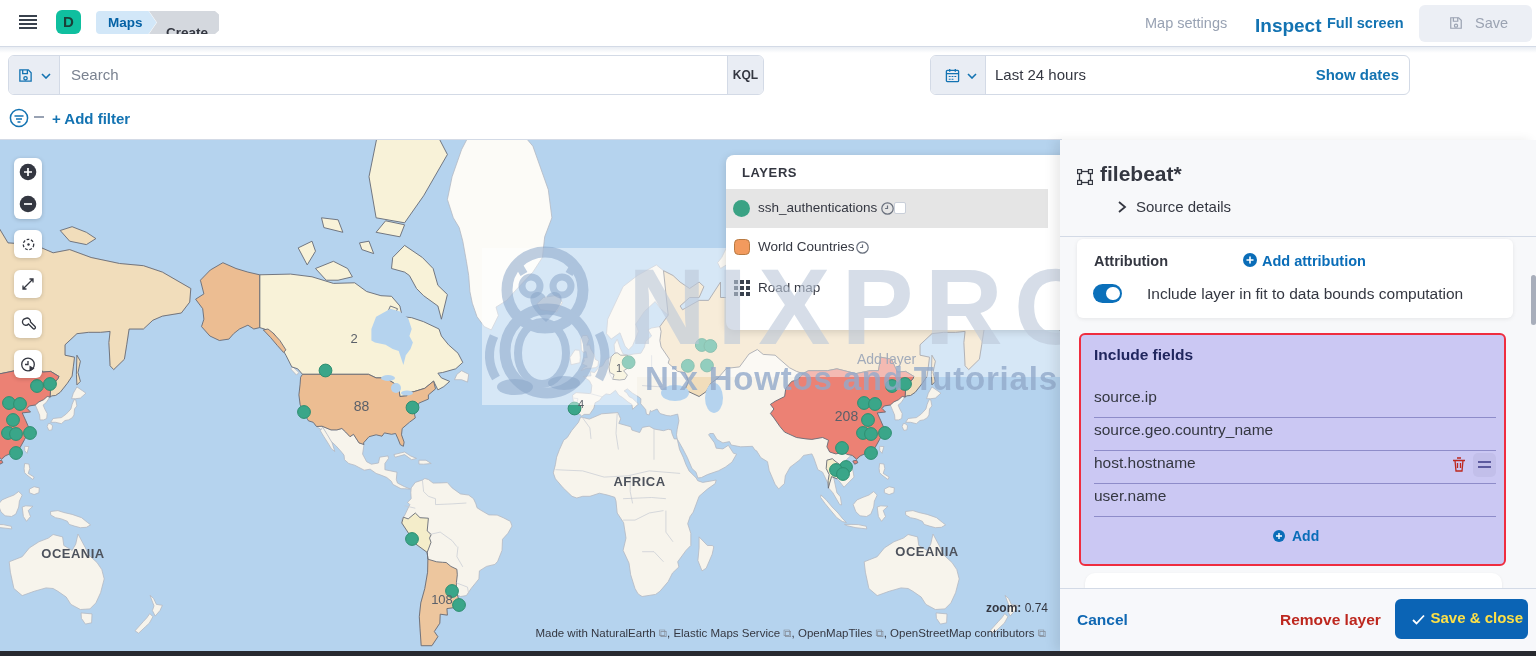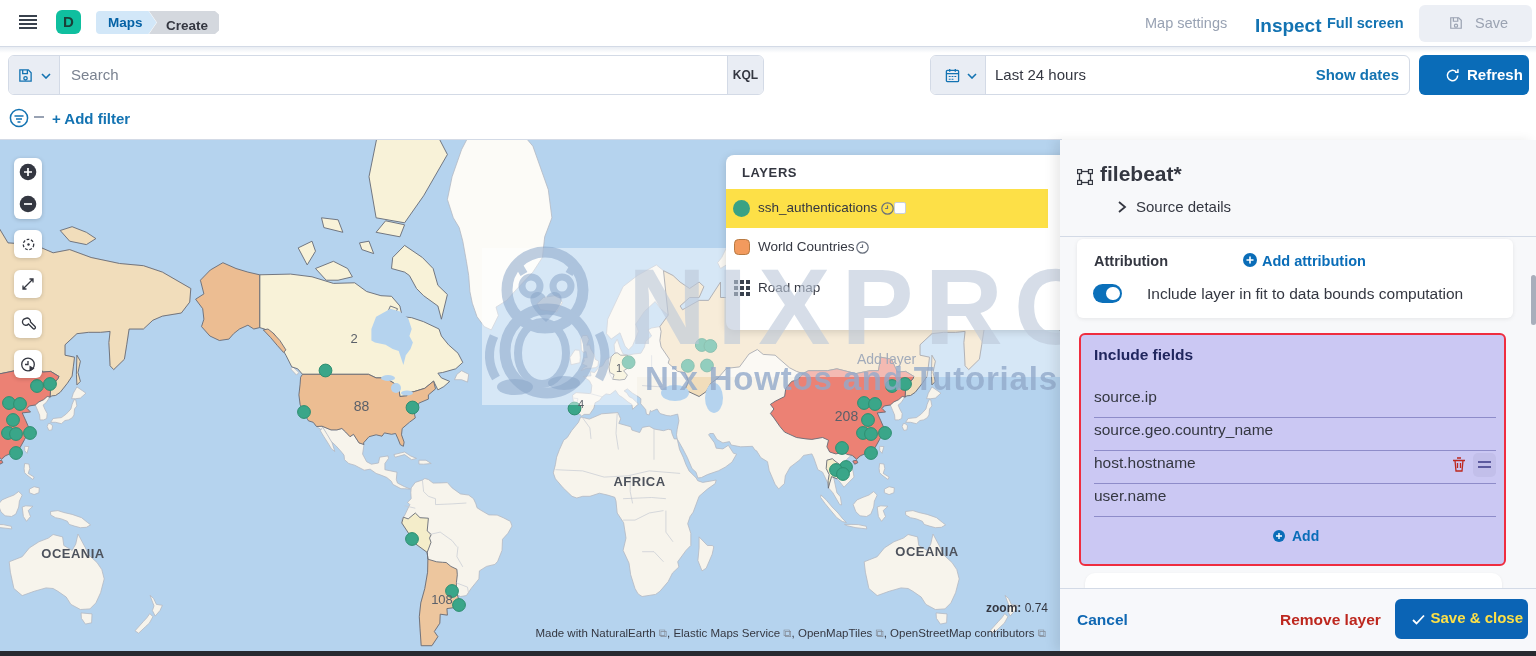--- a/index.html
+++ b/index.html
@@ -8,21 +8,21 @@
 
 <div class="abs" style="left:0;top:0;width:1536px;height:47px;background:#fff;border-bottom:1px solid #d3dae6">
   <div class="abs" style="left:19px;top:15px;width:18px;height:14px">
     <div style="height:2px;background:#39414d;margin-bottom:2px"></div>
     <div style="height:2px;background:#39414d;margin-bottom:2px"></div>
     <div style="height:2px;background:#39414d;margin-bottom:2px"></div>
     <div style="height:2px;background:#39414d"></div>
   </div>
   <div class="abs" style="left:56px;top:10px;width:25px;height:24px;background:#0fbf9f;border-radius:6px;color:#1a3f38;font-weight:bold;font-size:15px;text-align:center;line-height:24px">D</div>
   <div class="abs" style="left:96px;top:11px;height:23px;background:#d2e7f8;color:#0562a5;font-weight:bold;font-size:13.5px;line-height:23px;padding:0 14px 0 12px;border-radius:4px 0 0 4px;clip-path:polygon(0 0,calc(100% - 8px) 0,100% 50%,calc(100% - 8px) 100%,0 100%)">Maps</div>
-  <div class="abs" style="left:149px;top:11px;height:23px;background:#d4d8de;color:#343741;font-weight:bold;font-size:13.5px;line-height:23px;padding:3px 11px 0 17px;border-radius:0 4px 4px 0;clip-path:polygon(0 0,calc(100% - 4px) 0,100% 15%,100% 85%,calc(100% - 4px) 100%,0 100%,8px 50%)">Create</div>
+  <div class="abs" style="left:149px;top:11px;height:23px;background:#d4d8de;color:#343741;font-weight:bold;font-size:13.5px;line-height:23px;padding:10px 11px 0 17px;border-radius:0 4px 4px 0;clip-path:polygon(0 0,calc(100% - 4px) 0,100% 15%,100% 85%,calc(100% - 4px) 100%,0 100%,8px 50%)">Create</div>
   <div class="abs" style="left:1145px;top:15px;color:#98a2b3;font-size:14.5px">Map settings</div>
   <div class="abs" style="left:1255px;top:15px;color:#1373b2;font-size:19px;font-weight:bold">Inspect</div>
   <div class="abs" style="left:1327px;top:15px;color:#1373b2;font-size:14.5px;font-weight:bold">Full screen</div>
   <div class="abs" style="left:1419px;top:5px;width:113px;height:37px;background:#eceff5;border-radius:6px;color:#9ba3b2;font-size:14.5px">
      <svg width="14" height="14" viewBox="0 0 16 16" style="position:absolute;left:30px;top:11px" fill="none" stroke="#9ba3b2" stroke-width="1.4">
         <path d="M2,2 h9 l3,3 v9 h-12 z"></path>
         <path d="M5,2 v4 h5 v-4"></path>
         <circle cx="8" cy="11" r="1.8"></circle>
       </svg>
      <span style="position:absolute;left:56px;top:10px">Save</span>
@@ -55,27 +55,20 @@
           <path d="M4,9 h2 M7,9 h2 M10,9 h2 M4,12 h2 M7,12 h2" stroke-width="1.2"></path>
         </svg>
       <svg width="10" height="6" viewBox="0 0 10 6" style="position:absolute;left:36px;top:17px">
           <path d="M1,1 L5,5 L9,1" fill="none" stroke="#1373b2" stroke-width="1.6"></path>
         </svg>
     </div>
     <div class="abs" style="left:64px;top:10px;color:#343741;font-size:15px">Last 24 hours</div>
     <div class="abs" style="right:10px;top:10px;color:#1373b2;font-size:15px;font-weight:bold">Show dates</div>
   </div>
 
-  <div class="abs" style="left:1419px;top:8px;width:110px;height:40px;background:#0a6cb8;border-radius:6px">
-    <svg width="15" height="15" viewBox="0 0 16 16" style="position:absolute;left:26px;top:13px" fill="none" stroke="#fff" stroke-width="1.6">
-        <path d="M13.5,8 a5.5,5.5 0 1 1 -1.8,-4.1"></path>
-        <path d="M13.8,1.2 L13.8,4.4 L10.6,4.4" fill="none"></path>
-      </svg>
-    <span style="position:absolute;left:48px;top:11px;color:#fff;font-size:15px;font-weight:bold">Refresh</span>
-  </div>
 
   <svg width="20" height="20" viewBox="0 0 20 20" style="position:absolute;left:9px;top:61px">
       <circle cx="10" cy="10" r="8.6" fill="none" stroke="#1373b2" stroke-width="1.5"></circle>
       <path d="M5.5,8 h9 M7,11 h6 M8.5,14 h3" stroke="#1373b2" stroke-width="1.5"></path>
     </svg>
   <div class="abs" style="left:34px;top:69px;width:10px;height:2px;background:#98a2b3"></div>
   <div class="abs" style="left:52px;top:63px;color:#1373b2;font-size:15px;font-weight:bold">+ Add filter</div>
 </div>
 
 <div class="abs" style="left:0;top:139px;width:1062px;height:1px;background:#d3dae6"></div>
@@ -284,21 +277,21 @@
     </svg>
 </div>
 
 <div class="abs" style="left:857px;top:351px;color:#a2abba;font-size:14px">Add layer</div>
 
 <div class="abs" style="left:726px;top:155px;width:384px;height:175px;background:#fff;border-radius:8px;box-shadow:0 2px 8px rgba(0,0,0,0.15)">
   <div class="abs" style="left:16px;top:10px;color:#343741;font-weight:bold;font-size:13px;letter-spacing:0.6px">LAYERS</div>
   <svg width="17" height="14" viewBox="0 0 17 14" style="position:absolute;right:10px;top:12px" stroke="#343741" stroke-width="1.5" fill="none">
       <path d="M1,2.5 h8 M1,7 h5 M8,7 h7.5 M12.5,3.5 L16,7 L12.5,10.5 M1,11.5 h8"></path>
     </svg>
-  <div class="abs" style="left:0;top:33.5px;width:322px;height:39.5px;background:#fde047">
+  <div class="abs" style="left:0;top:33.5px;width:322px;height:39.5px;background:#e5e5e5">
     <div class="abs" style="left:7px;top:11px;width:17px;height:17px;border-radius:50%;background:#3aa284"></div>
     <div class="abs" style="left:32px;top:11px;color:#343741;font-size:13.5px">ssh_authentications</div>
     <svg width="13" height="13" viewBox="0 0 13 13" style="position:absolute;left:155px;top:13px">
         <circle cx="6.5" cy="6.5" r="5.7" fill="none" stroke="#69707d" stroke-width="1.2"></circle>
         <path d="M6.5,3.4 v3.1 h-2.4" fill="none" stroke="#69707d" stroke-width="1.2"></path>
       </svg>
     <div class="abs" style="left:168px;top:13.5px;width:12px;height:12px;border:1px solid #c9cfd9;border-radius:2px;background:#fff"></div>
   </div>
   <div class="abs" style="left:0;top:73px;width:322px;height:39.5px;background:#fff">
     <div class="abs" style="left:8px;top:11px;width:16px;height:16px;border-radius:4.5px;background:#f29a5e;border:1px solid #b87a42"></div>

